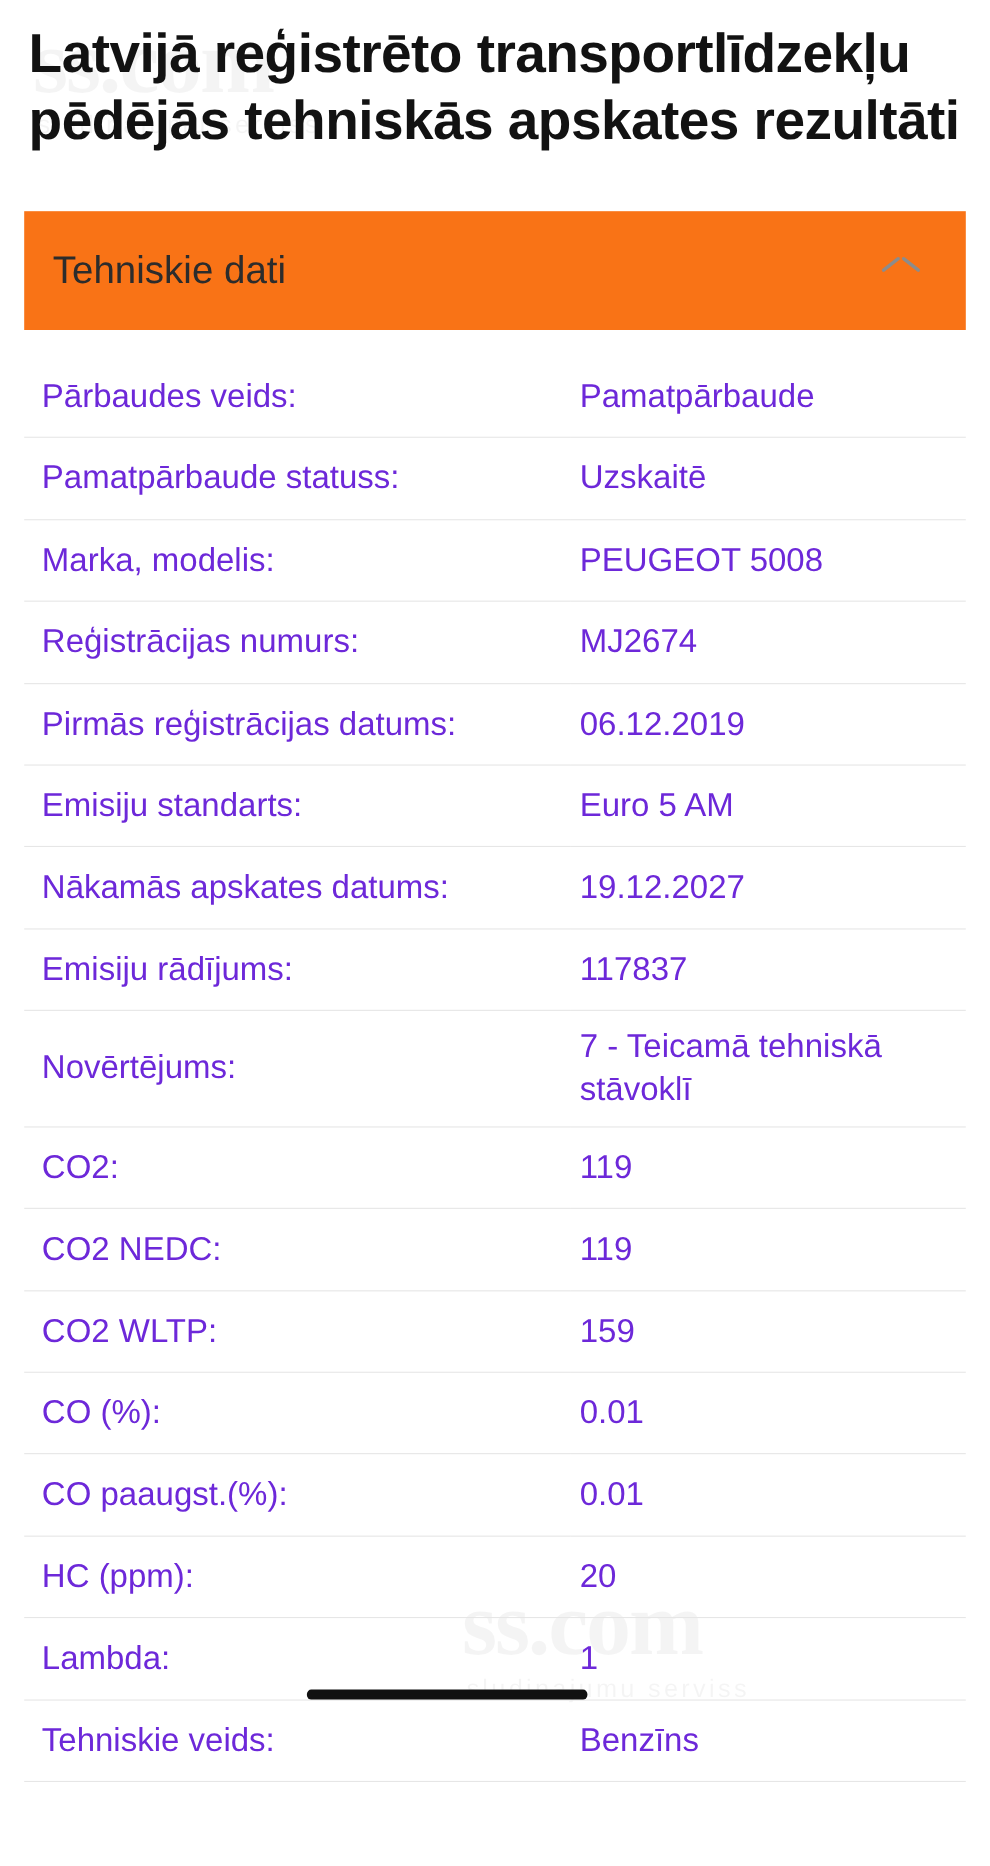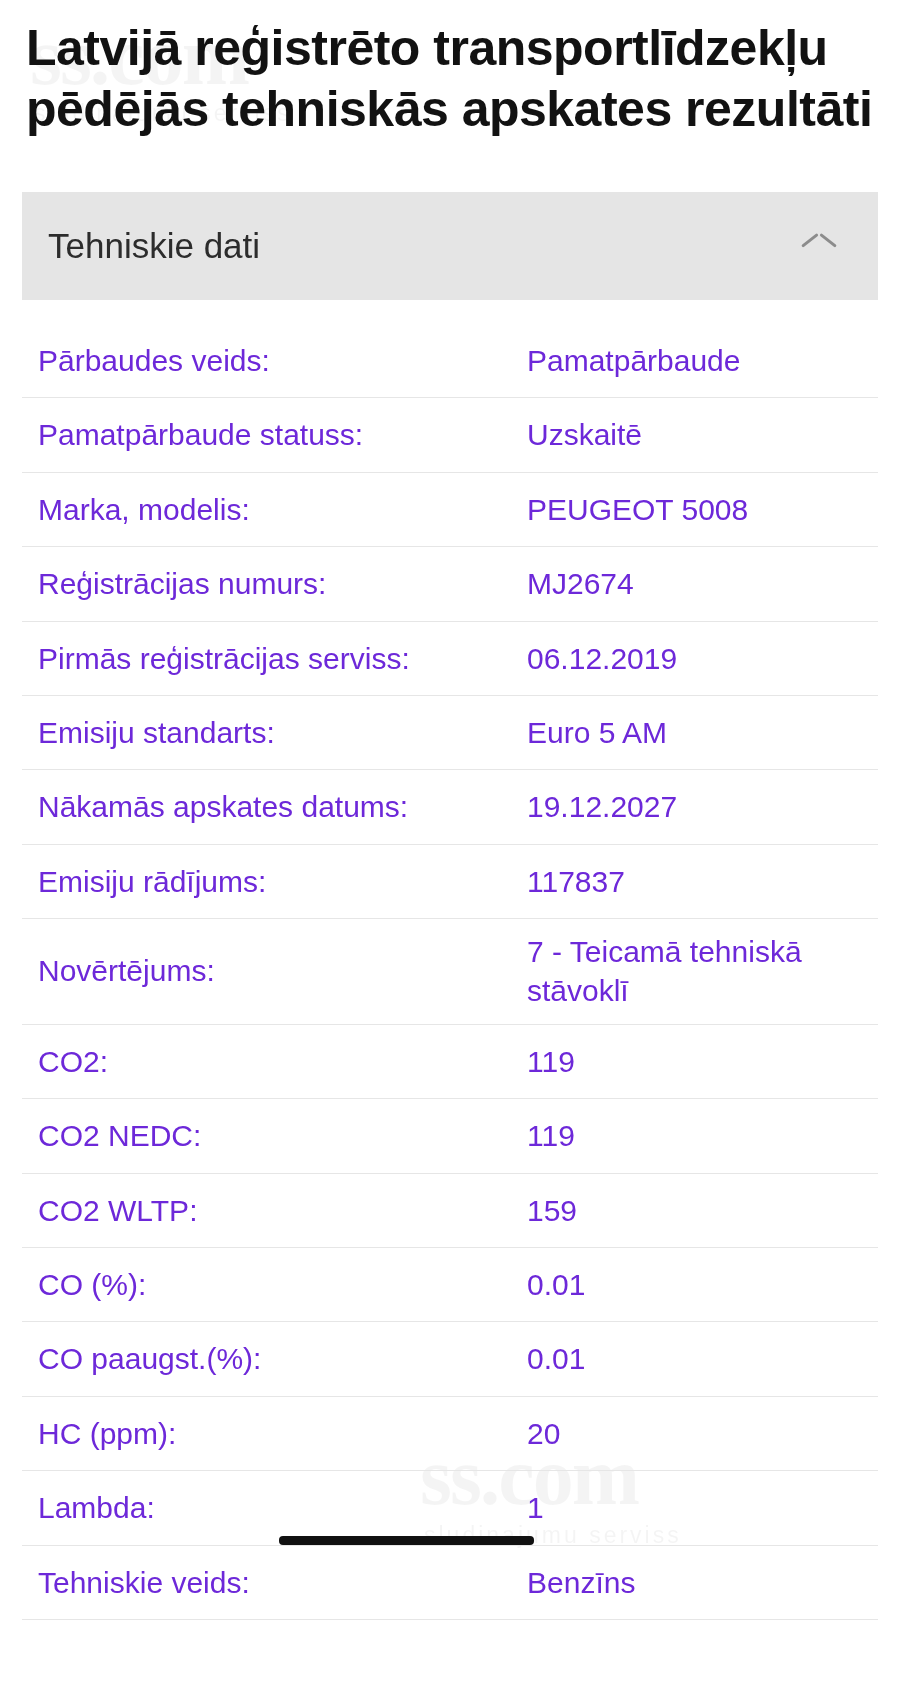--- a/index.html
+++ b/index.html
@@ -44,21 +44,21 @@
     line-height: 1.22;
     font-weight: bold;
     letter-spacing: -0.5px;
     margin: 18px 0 0 0;
     padding: 0 4px;
     color: #121212;
   }
 
   .panel-header {
     margin-top: 52px;
-    background: #e5e5e5;
+    background: #f97316;
     height: 108px;
     display: flex;
     align-items: center;
     justify-content: space-between;
     padding: 0 26px 0 26px;
   }
   .panel-header .panel-title {
     font-size: 35px;
     color: #2c2c2c;
     font-weight: normal;
@@ -141,21 +141,21 @@
       </tr>
       <tr>
         <td class="label">Marka, modelis:</td>
         <td class="value">PEUGEOT 5008</td>
       </tr>
       <tr>
         <td class="label">Reģistrācijas numurs:</td>
         <td class="value">MJ2674</td>
       </tr>
       <tr>
-        <td class="label">Pirmās reģistrācijas serviss:</td>
+        <td class="label">Pirmās reģistrācijas datums:</td>
         <td class="value">06.12.2019</td>
       </tr>
       <tr>
         <td class="label">Emisiju standarts:</td>
         <td class="value">Euro 5 AM</td>
       </tr>
       <tr>
         <td class="label">Nākamās apskates datums:</td>
         <td class="value">19.12.2027</td>
       </tr>

